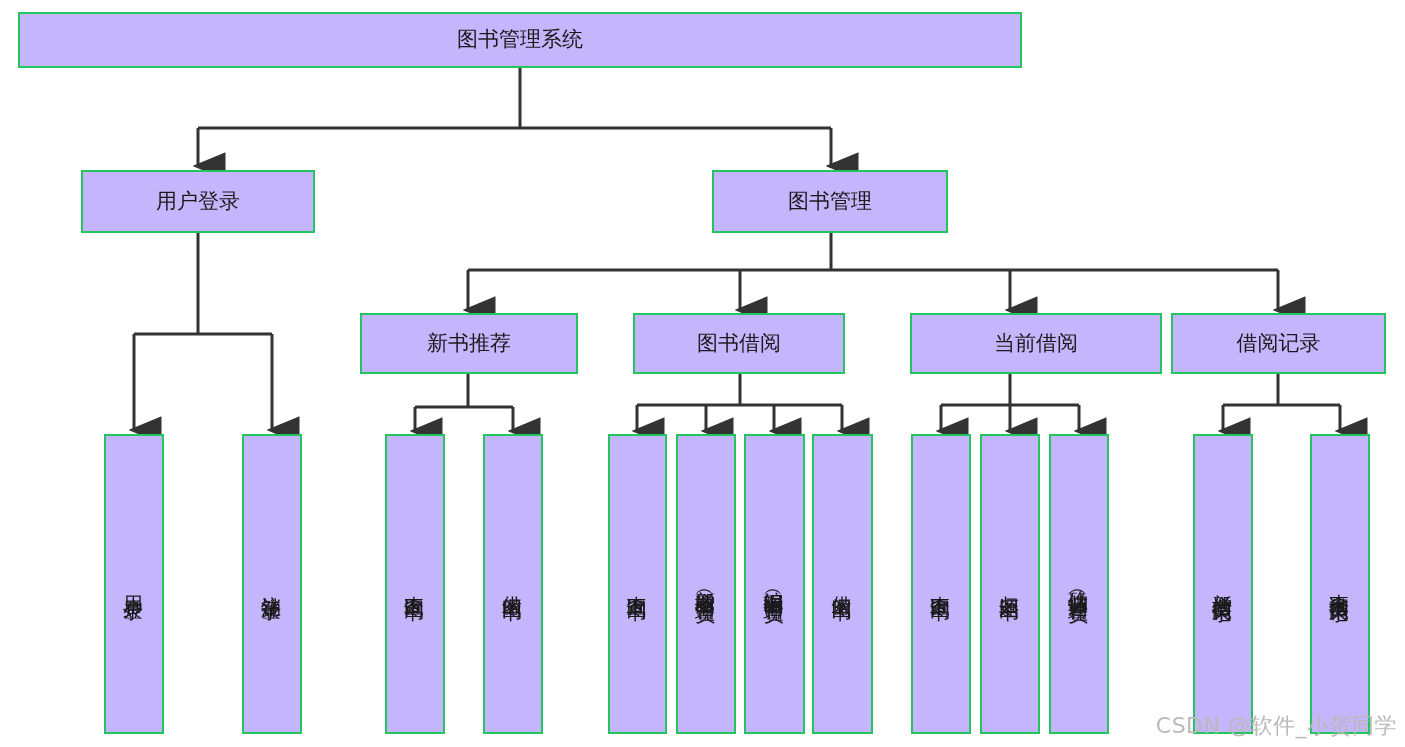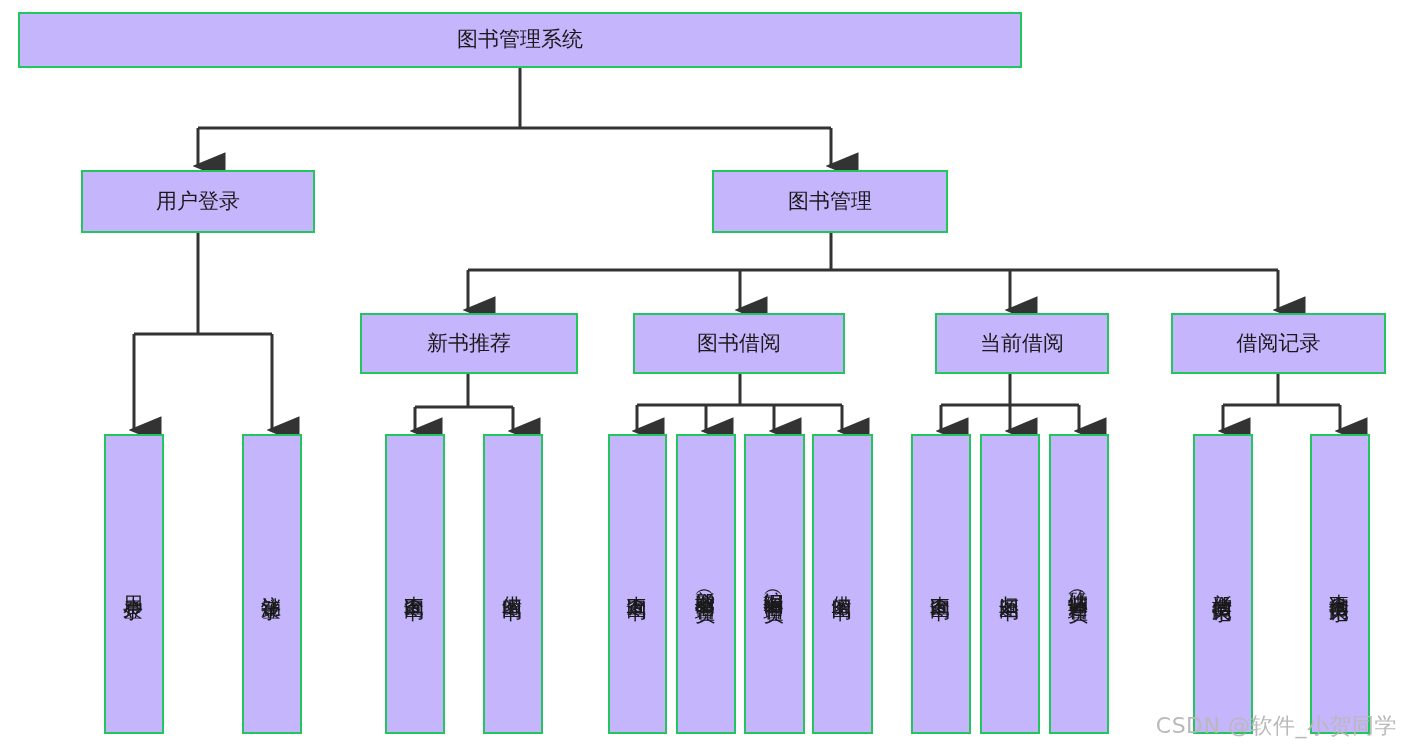--- a/index.html
+++ b/index.html
@@ -127,21 +127,21 @@
   <div class="node h" style="left:712px; top:170px; width:236px; height:63px;">
     <span class="lbl">图书管理</span>
   </div>
 
   <div class="node h" style="left:360px; top:313px; width:218px; height:61px;">
     <span class="lbl">新书推荐</span>
   </div>
   <div class="node h" style="left:633px; top:313px; width:212px; height:61px;">
     <span class="lbl">图书借阅</span>
   </div>
-  <div class="node h" style="left:935px; top:313px; width:174px; height:61px;">
+  <div class="node h" style="left:910px; top:313px; width:252px; height:61px;">
     <span class="lbl">当前借阅</span>
   </div>
   <div class="node h" style="left:1171px; top:313px; width:215px; height:61px;">
     <span class="lbl">借阅记录</span>
   </div>
 
   <div class="node v" style="left:104px; top:434px; width:60px; height:300px;">
     <span class="lbl">用户登录</span>
   </div>
   <div class="node v" style="left:242px; top:434px; width:60px; height:300px;">

